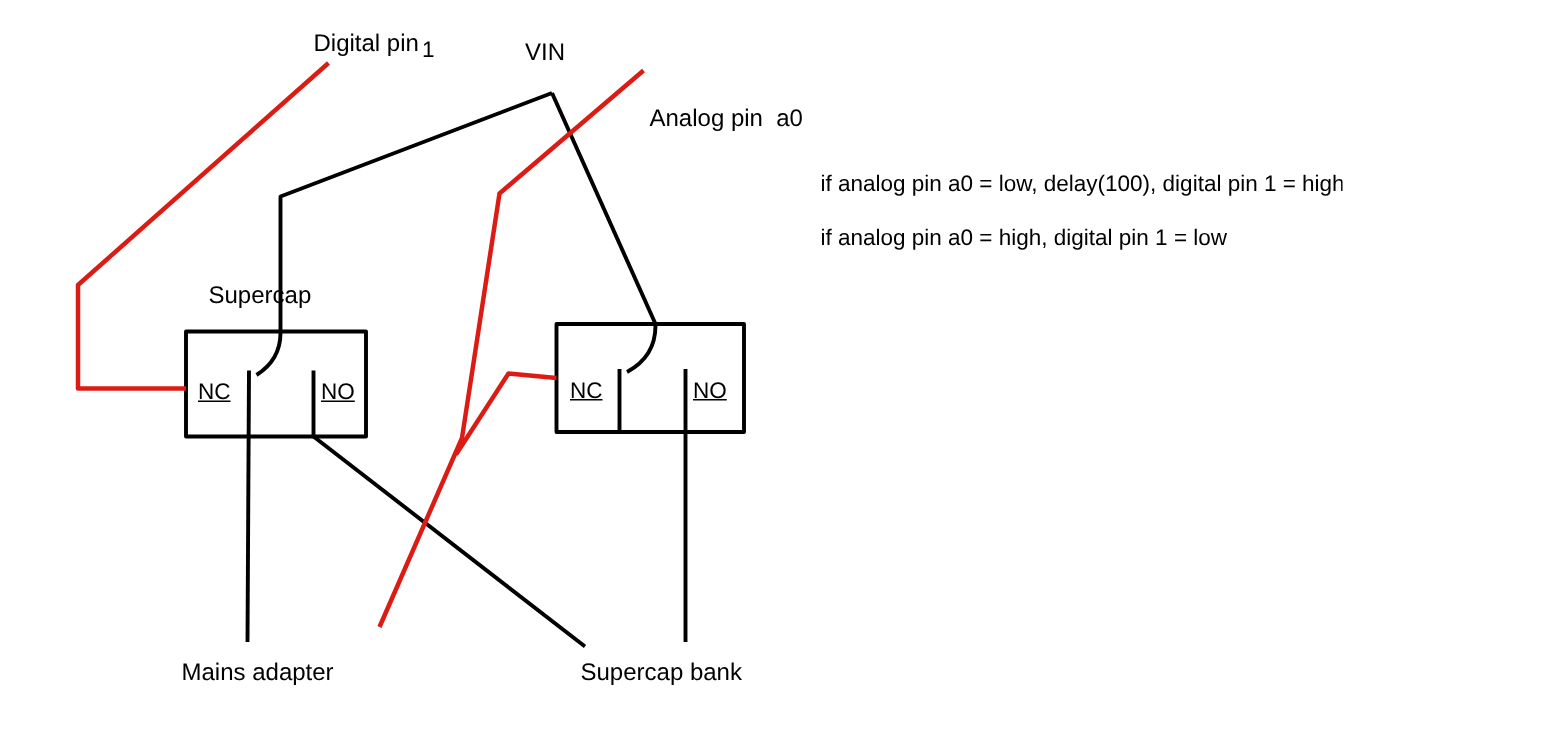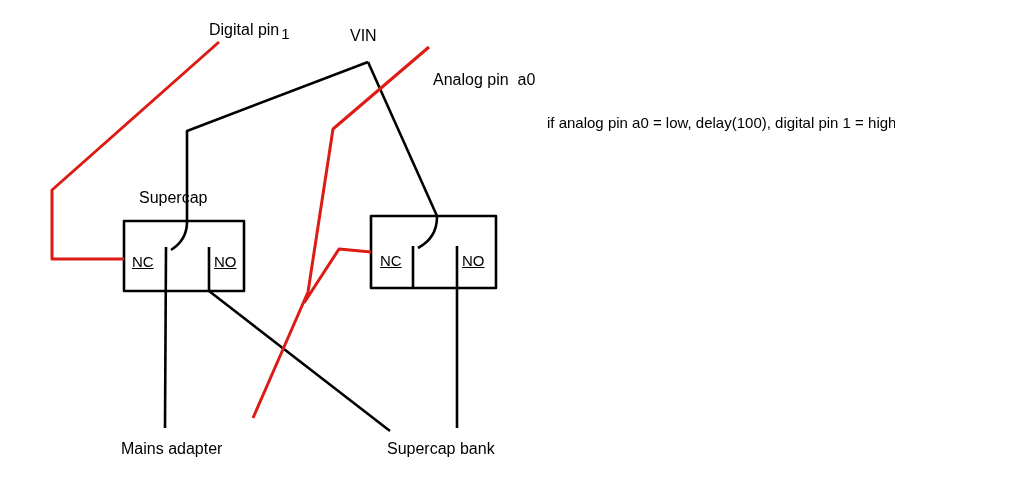--- a/index.html
+++ b/index.html
@@ -85,14 +85,15 @@
   <div class="lbl lbl-small" style="left:380px; top:252px;">NC</div>
 
   <div class="lbl lbl-small" style="left:462px; top:252px;">NO</div>
 
   <div class="lbl" style="left:121px; top:440px;">Mains adapter</div>
 
   <div class="lbl" style="left:387px; top:440px;">Supercap bank</div>
 
   <div class="note" style="left:547px; top:114px;text-align:right;">if analog pin a0 = low, delay(100), digital pin 1 = high</div>
 
+  <div class="note" style="left:547px; top:150px;">if analog pin a0 = high, digital pin 1 = low</div>
 
 </div>
 
 </body></html>

